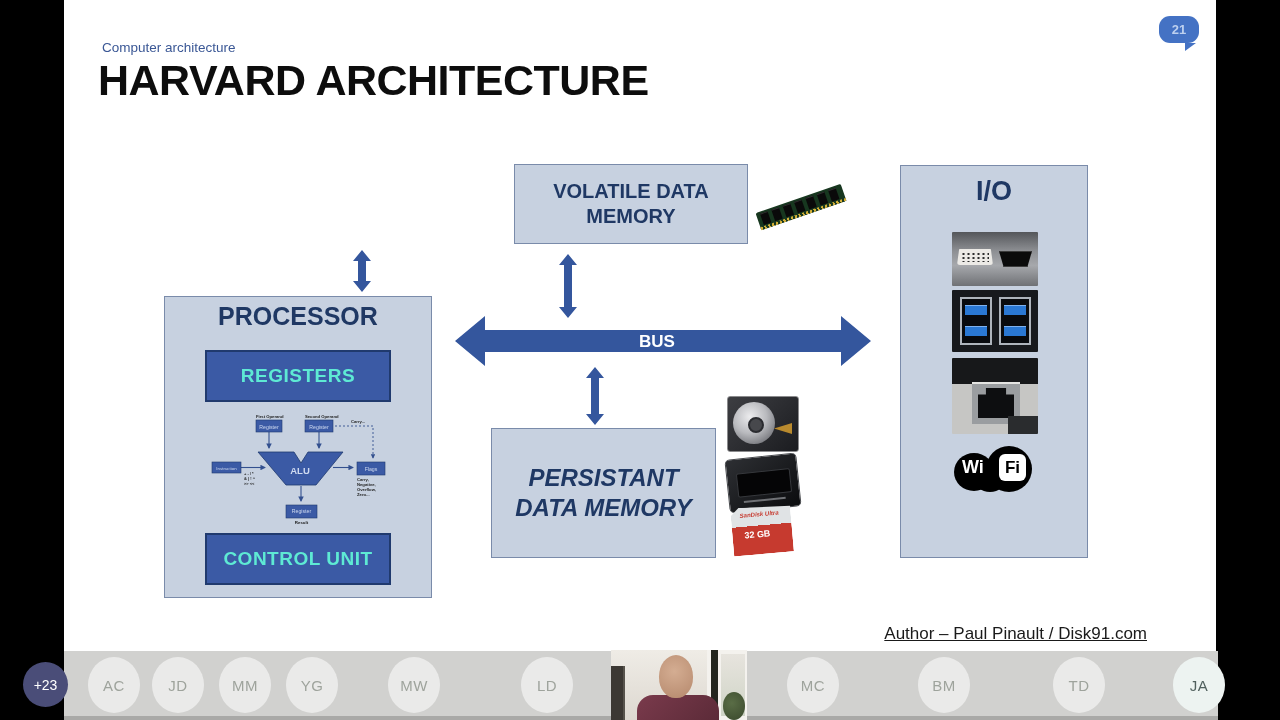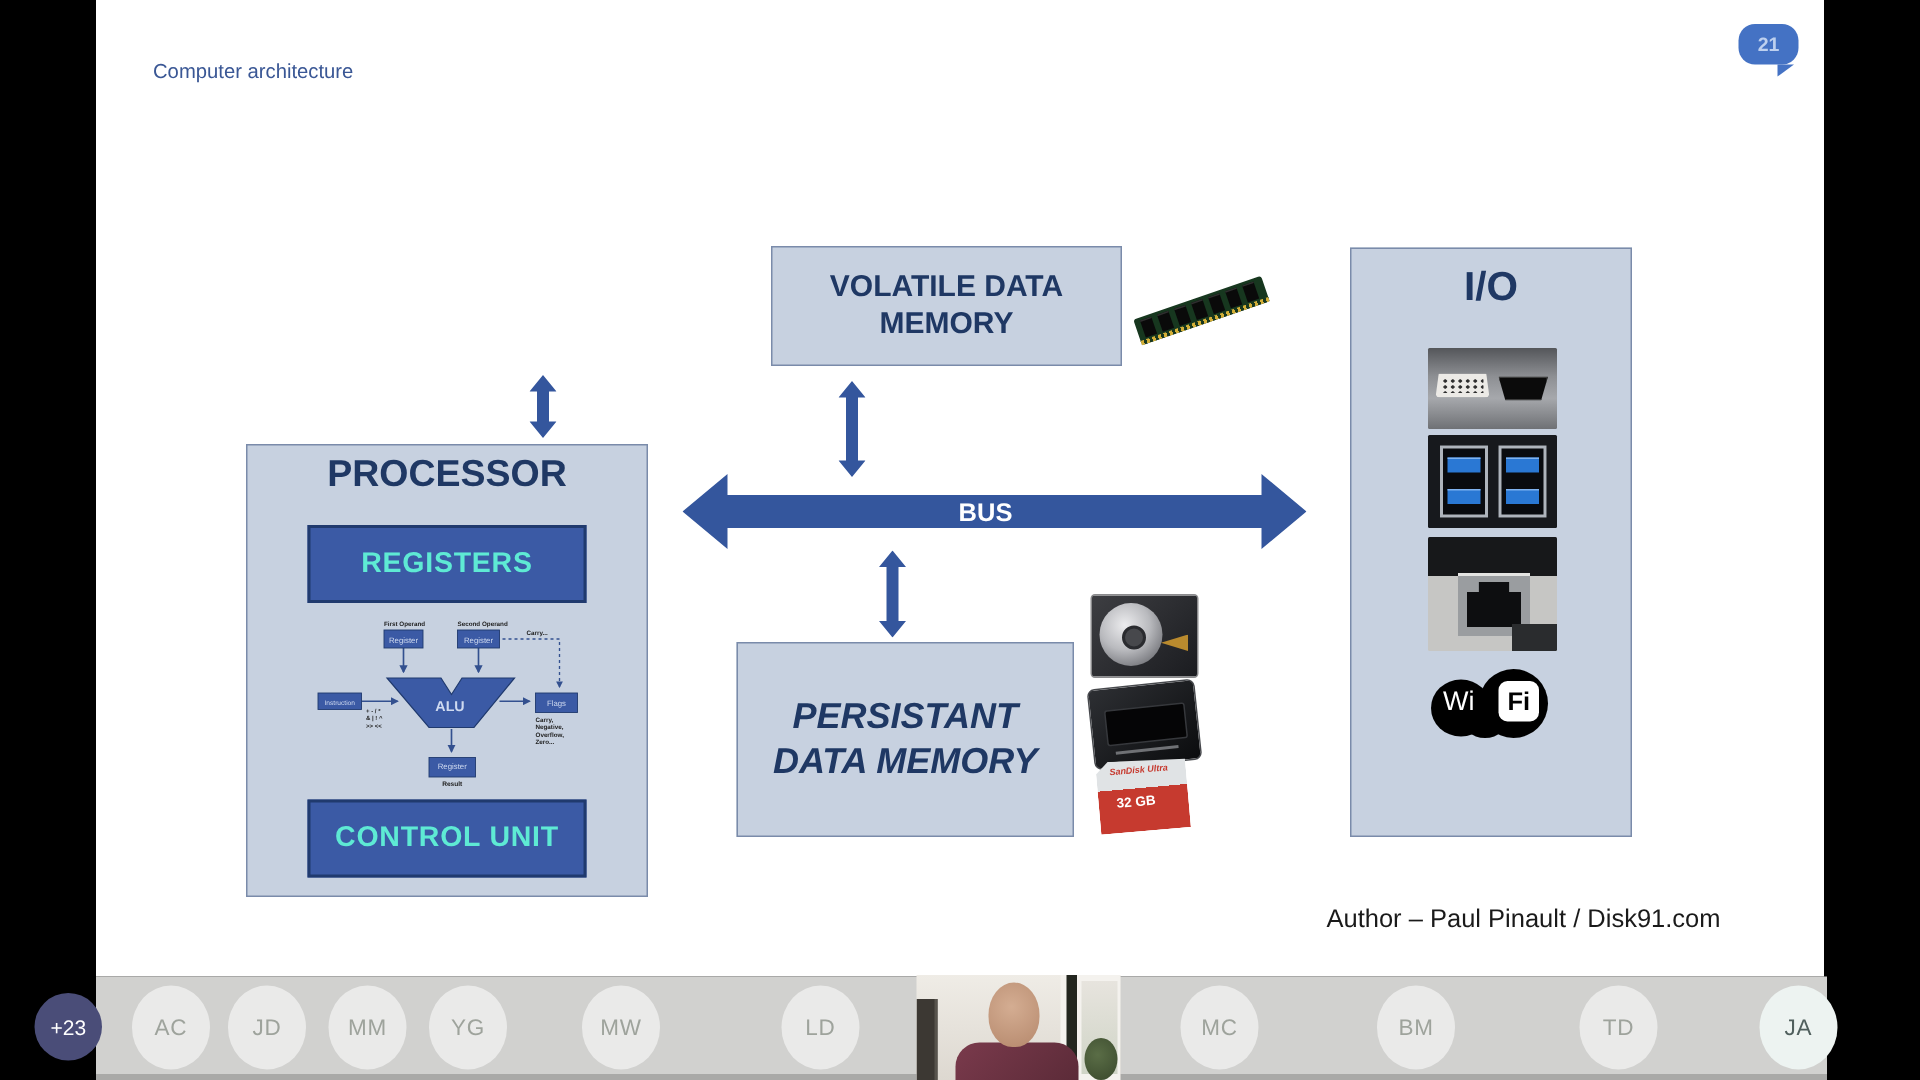--- a/index.html
+++ b/index.html
@@ -31,21 +31,21 @@
                  font-weight:bold;color:#1f3864;}
   #box-registers{left:141px;top:350px;width:186px;height:52px;font-size:19px;}
   #box-control{left:141px;top:533px;width:186px;height:52px;font-size:19px;}
   #box-volatile{left:450px;top:164px;width:234px;height:80px;font-size:20px;line-height:25px;}
   #box-volatile span{width:160px;}
   #box-persist{left:427px;top:428px;width:225px;height:130px;font-size:24px;line-height:30px;}
   #box-persist span{width:200px;font-style:italic;}
   #box-io{left:836px;top:165px;width:188px;height:393px;}
   #lbl-io{left:836px;top:176px;width:188px;text-align:center;font-size:27px;font-weight:bold;color:#1f3864;}
 
-  #author{right:69px;top:603px;font-size:17px;color:#1a1a1a;}
+  #author{right:69px;top:624px;font-size:17px;color:#1a1a1a;text-decoration:underline;}
 
   .blue-shape{fill:#34569d;}
 
   
   .io-img{overflow:hidden;border-radius:1px;}
   #img-vga{left:888px;top:232px;width:86px;height:54px;
            background:linear-gradient(180deg,#54565a 0%,#8d8f93 35%,#a6a8ac 62%,#6f7175 100%);}
   #vga-conn{left:5px;top:17px;width:36px;height:16px;background:#eceae6;border-radius:3px;
             -webkit-clip-path:polygon(6% 0,94% 0,100% 100%,0 100%);clip-path:polygon(6% 0,94% 0,100% 100%,0 100%);}
   #vga-dots{left:4px;top:3px;width:28px;height:10px;
@@ -58,21 +58,21 @@
   .usb-tongue{position:absolute;left:3px;width:22px;height:9px;background:#2a78d4;border-top:1px solid #7fb2ef;}
   #img-eth{left:888px;top:358px;width:86px;height:76px;background:#c6c6c4;}
   #eth-top{left:0;top:0;width:86px;height:26px;background:#17181a;}
   #eth-bevel{left:20px;top:24px;width:48px;height:40px;background:#9a9da0;border-top:2px solid #e4e4e2;}
   #eth-port{left:26px;top:30px;width:36px;height:30px;background:#0d0e10;
             -webkit-clip-path:polygon(0 22%,22% 22%,22% 0,78% 0,78% 22%,100% 22%,100% 100%,0 100%);
             clip-path:polygon(0 22%,22% 22%,22% 0,78% 0,78% 22%,100% 22%,100% 100%,0 100%);}
   #eth-shadow{left:56px;top:58px;width:30px;height:18px;background:#2a2c2e;}
   #img-wifi{left:888px;top:442px;width:86px;height:52px;background:transparent;}
   .wifi-blob{position:absolute;background:#000;border-radius:50%;}
-  #wifi-wi{left:10px;top:15px;font-size:18px;font-weight:normal;color:#fff;}
+  #wifi-wi{left:10px;top:15px;font-size:18px;font-weight:bold;color:#fff;}
   #wifi-fi{left:47px;top:12px;width:27px;height:27px;background:#fff;border-radius:6px;
            display:flex;align-items:center;justify-content:center;font-size:17px;font-weight:bold;color:#000;}
 
   
   #img-ram{left:692px;top:176px;width:92px;height:66px;}
   #ram-stick{left:0;top:22px;width:90px;height:18px;background:#17371f;transform:rotate(-19deg);
              transform-origin:50% 50%;border-radius:2px;}
   .ram-chip{position:absolute;top:2px;width:8px;height:11px;background:#0a0a0a;border-top:1px solid #2e2e2e;}
   #ram-pins{position:absolute;left:0;bottom:0;width:100%;height:3px;
             background:repeating-linear-gradient(90deg,#d4af37 0 2px,#17371f 2px 4px);}
@@ -119,20 +119,21 @@
   svg text{font-family:"Liberation Sans",sans-serif;}
 </style>
 </head>
 <body>
 
 <div id="stage">
 
   <div id="slide" class="abs">
 
     <div id="eyebrow" class="abs">Computer architecture</div>
+    <div id="title" class="abs">HARVARD ARCHITECTURE</div>
     <div id="slide-num" class="abs">21</div>
 
 
     <svg class="abs" style="left:289px;top:250px" width="18" height="42">
       <polygon class="blue-shape" points="9,0 18,11 13,11 13,31 18,31 9,42 0,31 5,31 5,11 0,11"></polygon>
     </svg>
 
     <div id="box-processor" class="abs lbox"></div>
     <div id="lbl-processor" class="abs">PROCESSOR</div>
     <div id="box-registers" class="abs dkbox">

